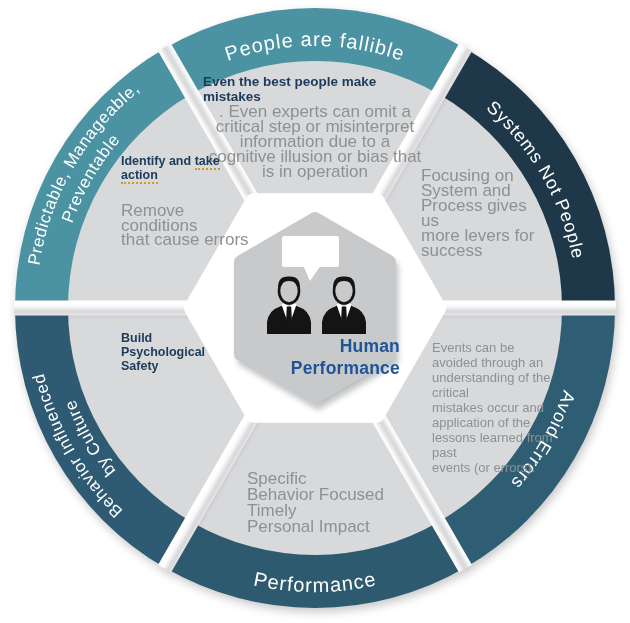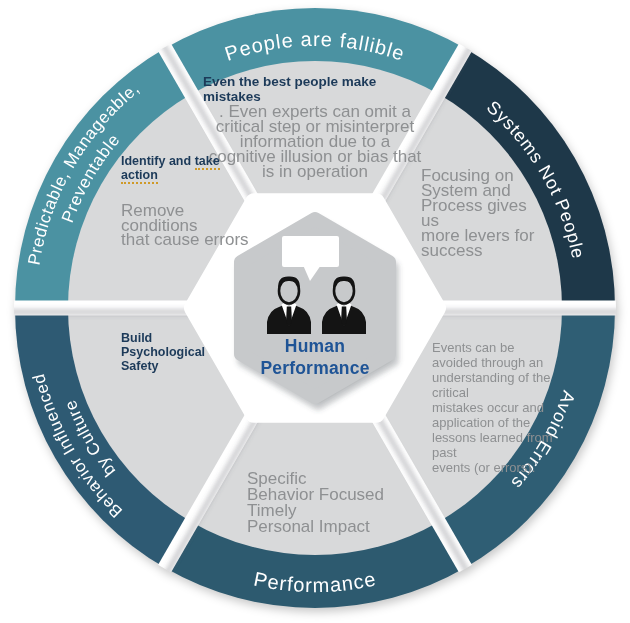--- a/index.html
+++ b/index.html
@@ -17,21 +17,21 @@
   .arc-med{font-size:18px;letter-spacing:0.8px;}
   .arc-two{font-size:17px;letter-spacing:0.6px;}
   .dark{fill:#141414;}
   .white{fill:#ffffff;}
   .face{fill:#c7c9cb;stroke:#141414;stroke-width:2.6;}
   .txt{position:absolute;white-space:pre-line;}
   .seg-heading{color:#1c3a59;font-weight:bold;font-size:13.5px;line-height:14.5px;}
   .seg-body{color:#8e9092;font-size:17px;line-height:15px;}
   .dotted-u{border-bottom:2px dotted #cf9a28;padding-bottom:0px;}
   .hub-title{color:#1f5496;font-weight:bold;font-size:17.5px;line-height:22px;
-             text-align:center;letter-spacing:0.2px;}
+             text-align:right;letter-spacing:0.2px;}
 </style>
 </head>
 <body>
 
 <div id="stage">
 
   <svg id="wheel" width="630" height="623" viewBox="0 0 630 623">
     <defs>
       <clipPath id="circleclip">
           <circle cx="315" cy="308" r="301"></circle>

